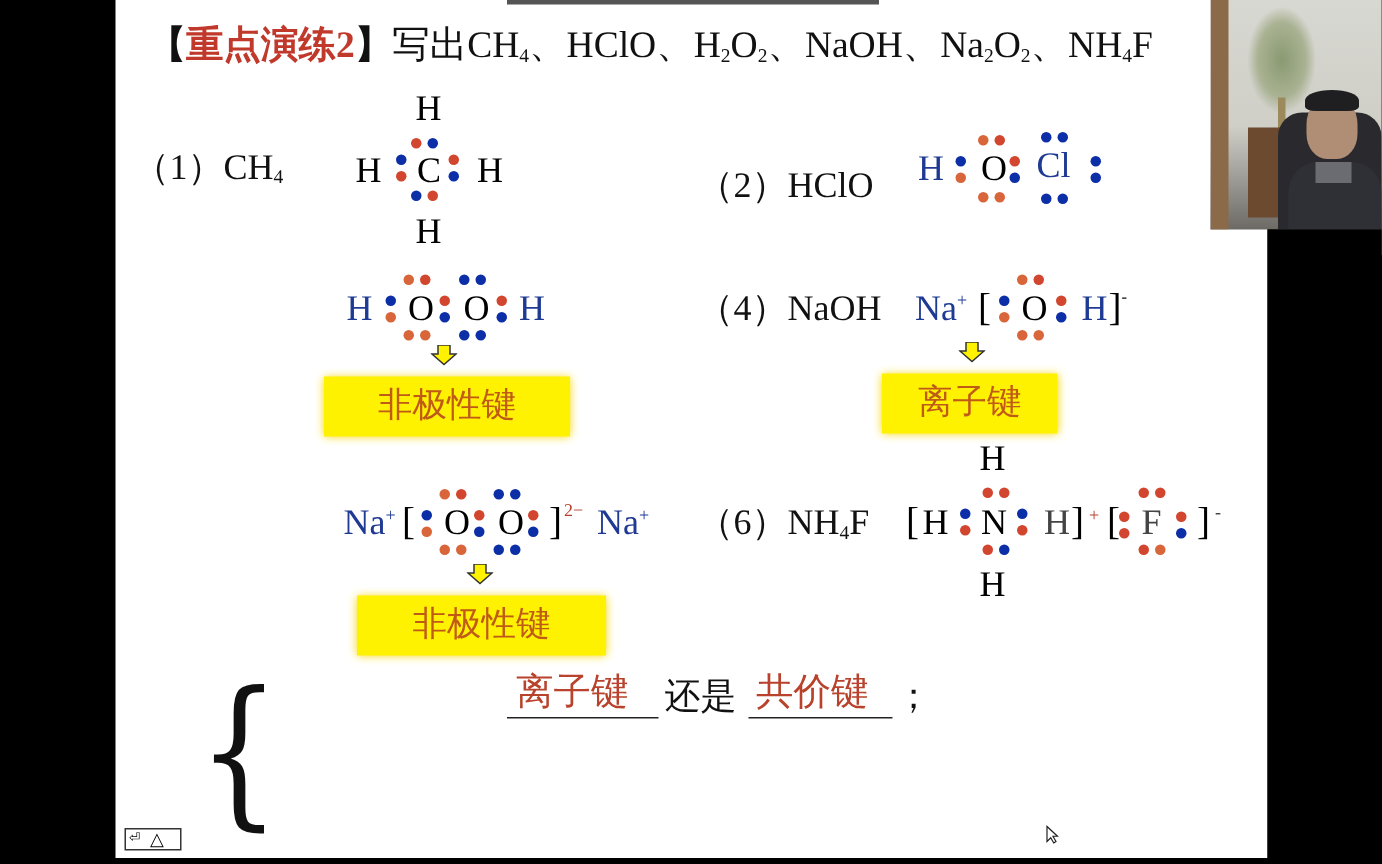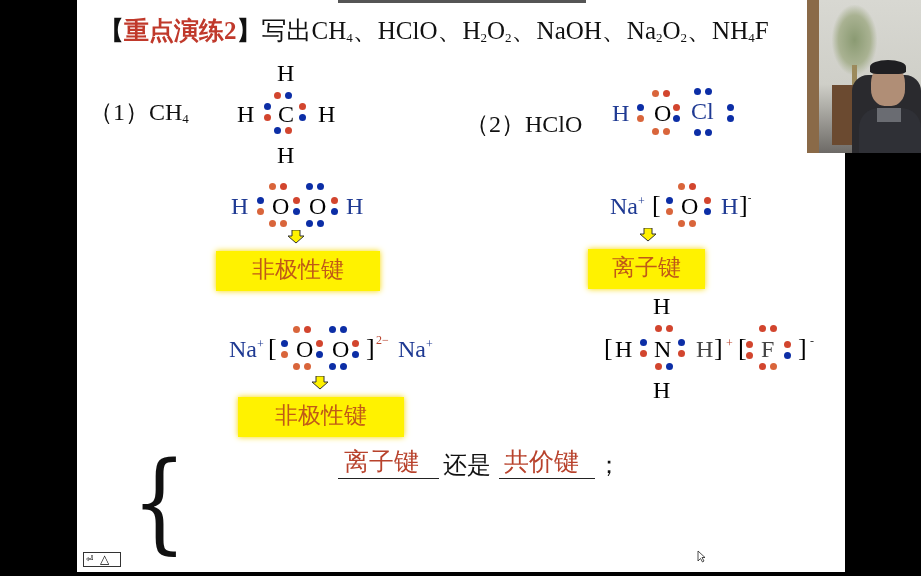--- a/index.html
+++ b/index.html
@@ -96,20 +96,21 @@
     <div class="dot o" style="left:192px;top:220px;"></div>
       <div class="dot o" style="left:203px;top:220px;"></div>
     <div class="dot b" style="left:229px;top:220px;"></div>
       <div class="dot b" style="left:240px;top:220px;"></div>
   </div>
   <svg class="arrow" style="left:210px;top:230px;" viewBox="0 0 18 14">
       <path d="M5 0 H13 V6 H17 L9 13 L1 6 H5 Z" fill="#fff200" stroke="#333" stroke-width="1"></path>
     </svg>
   <div class="ybox" style="left:139px;top:251px;width:164px;height:40px;">非极性键</div>
 
+  <div class="t lbl" style="left:388px;top:194px;">（4）NaOH</div>
   <div>
     <div class="atom blue" style="left:533px;top:194px;">Na<sup>+</sup></div>
     <div class="atom" style="left:575px;top:192px;font-size:26px;">[</div>
     <div class="atom" style="left:604px;top:194px;">O</div>
     <div class="atom blue" style="left:644px;top:194px;">H</div>
     <div class="atom" style="left:662px;top:192px;font-size:26px;">]<sup style="font-size:11px;vertical-align:12px;">-</sup></div>
     <div class="dot o" style="left:601px;top:183px;"></div>
       <div class="dot r" style="left:612px;top:183px;"></div>
     <div class="dot b" style="left:589px;top:197px;"></div>
       <div class="dot o" style="left:589px;top:208px;"></div>
@@ -144,20 +145,21 @@
     <div class="dot o" style="left:216px;top:363px;"></div>
       <div class="dot o" style="left:227px;top:363px;"></div>
     <div class="dot b" style="left:252px;top:363px;"></div>
       <div class="dot b" style="left:263px;top:363px;"></div>
   </div>
   <svg class="arrow" style="left:234px;top:376px;" viewBox="0 0 18 14">
       <path d="M5 0 H13 V6 H17 L9 13 L1 6 H5 Z" fill="#fff200" stroke="#333" stroke-width="1"></path>
     </svg>
   <div class="ybox" style="left:161px;top:397px;width:166px;height:40px;">非极性键</div>
 
+  <div class="t lbl" style="left:388px;top:337px;"><span>（6）NH</span><sub>4</sub>F</div>
   <div>
     <div class="atom" style="left:576px;top:294px;">H</div>
     <div class="atom" style="left:527px;top:335px;font-size:26px;">[</div>
     <div class="atom" style="left:538px;top:337px;">H</div>
     <div class="atom" style="left:577px;top:337px;">N</div>
     <div class="atom" style="left:619px;top:337px;color:#444;">H</div>
     <div class="atom" style="left:637px;top:335px;font-size:26px;">]</div>
     <div class="t" style="left:649px;top:337px;font-size:12px;color:#b8422c;">+</div>
     <div class="atom" style="left:661px;top:335px;font-size:26px;">[</div>
     <div class="atom" style="left:684px;top:337px;color:#444;">F</div>

